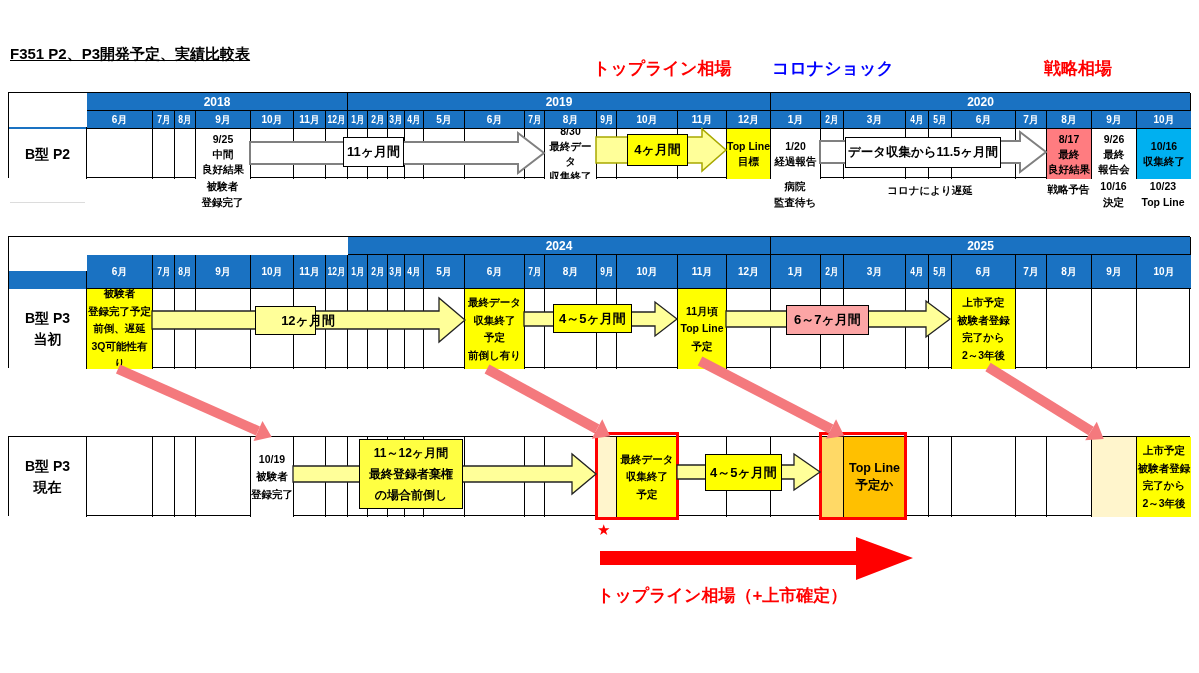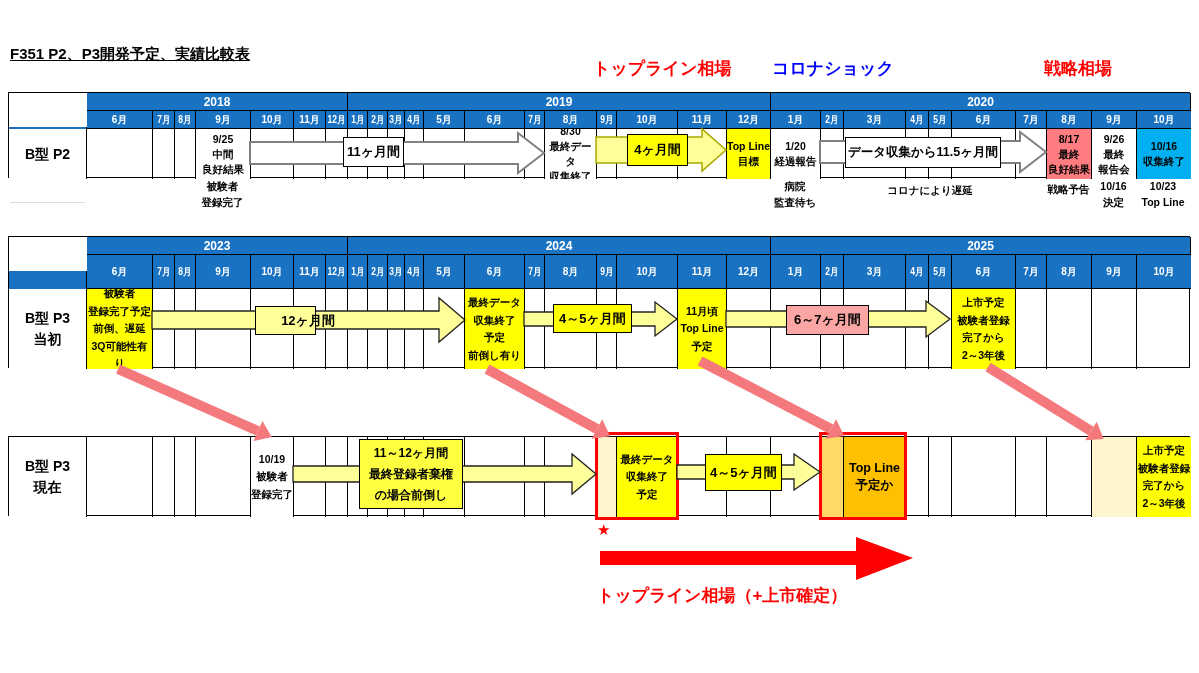--- a/index.html
+++ b/index.html
@@ -203,21 +203,20 @@
           <div>最終</div>
           <div>報告会</div>
         </div>
         <div class="cell bcell f-cyan bold" style="left: 1128px; top: 36px; width: 54px; height: 50px; border-right: none;">
           <div>10/16</div>
           <div>収集終了</div>
         </div>
       </div>
       <div class="tbl t2" style="left: 8px; top: 236px; width: 1182px; height: 132px;">
         <div class="cell hd sched" style="left: 0px; top: 0px; width: 78px; height: 52px; background: rgb(26, 114, 194);">スケジュール</div>
-        <div class="cell hd yr" style="left: 78px; top: 0px; width: 261px; height: 18px; background: rgb(26, 114, 194);">2023</div>
         <div class="cell hd yr" style="left: 339px; top: 0px; width: 423px; height: 18px; background: rgb(26, 114, 194);">2024</div>
         <div class="cell hd yr" style="left: 762px; top: 0px; width: 420px; height: 18px; background: rgb(26, 114, 194);">2025</div>
         <div class="cell hd mo" style="left: 78px; top: 18px; width: 66px; height: 34px; background: rgb(26, 114, 194);">
           <span>6月</span>
         </div>
         <div class="cell hd mo" style="left: 144px; top: 18px; width: 22px; height: 34px; background: rgb(26, 114, 194);">
           <span class="sq">7月</span>
         </div>
         <div class="cell hd mo" style="left: 166px; top: 18px; width: 21px; height: 34px; background: rgb(26, 114, 194);">
           <span class="sq">8月</span>

